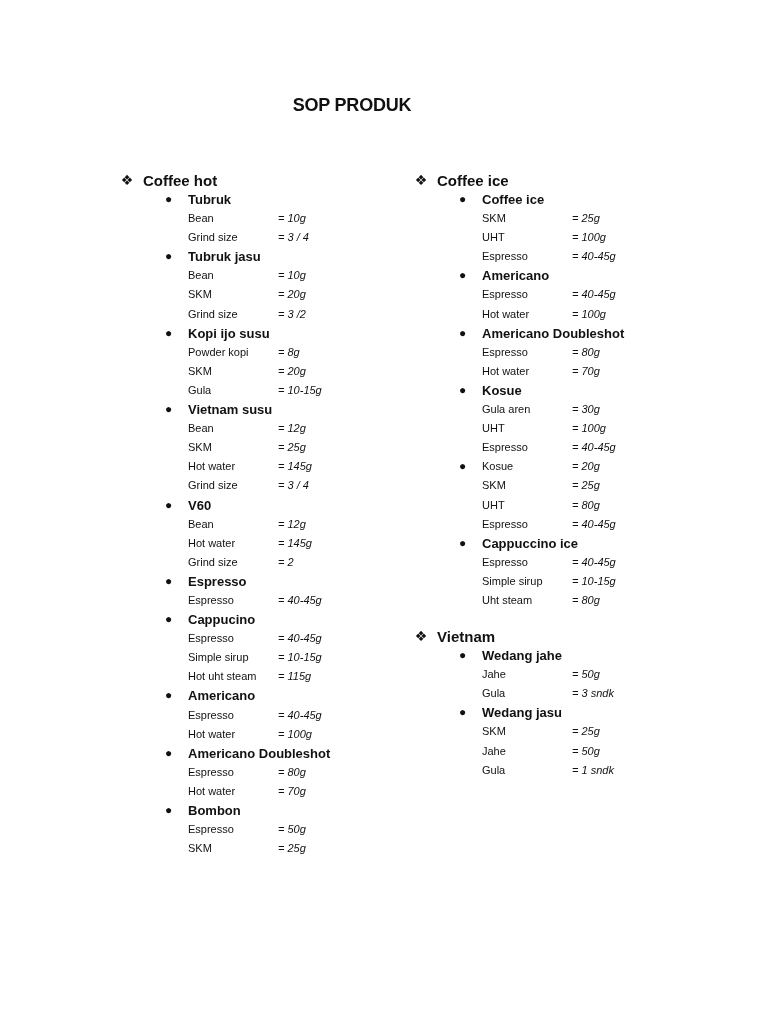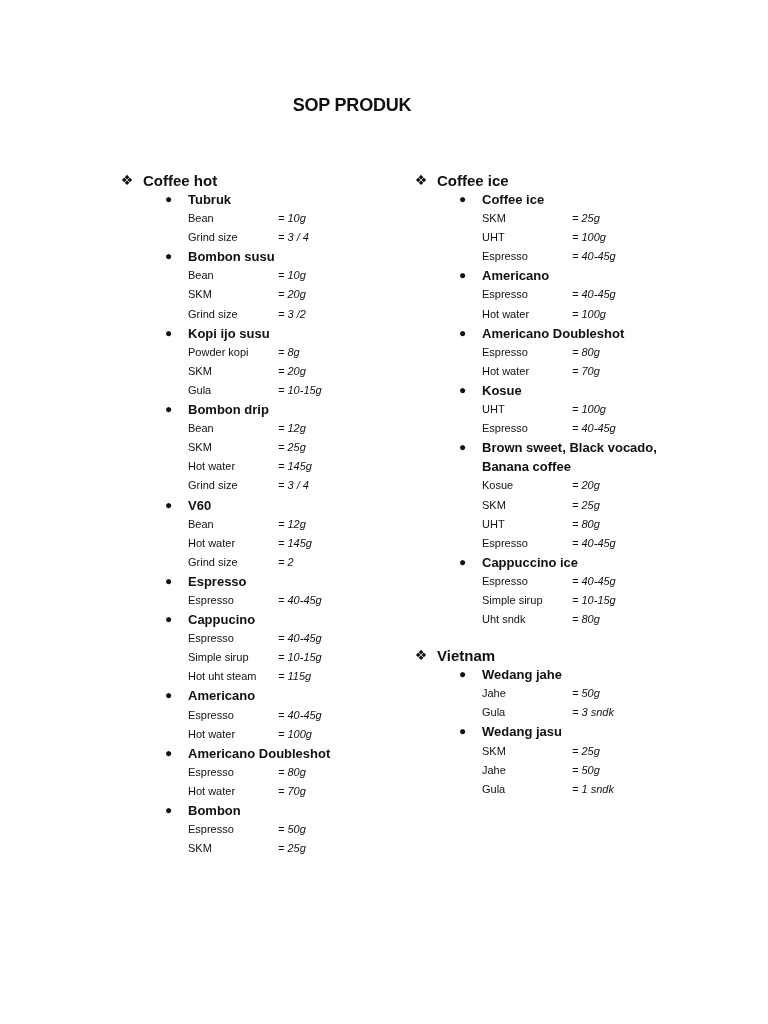--- a/index.html
+++ b/index.html
@@ -94,21 +94,21 @@
           <div class="row">
             <span class="row-label">Bean</span>
             <span class="row-value">= 10g</span>
           </div>
           <div class="row">
             <span class="row-label">Grind size</span>
             <span class="row-value">= 3 / 4</span>
           </div>
         </div>
         <div class="item">
-          <div class="item-name"><span class="bullet">●</span><span>Bombon susu</span></div>
+          <div class="item-name"><span class="bullet">●</span><span>Tubruk jasu</span></div>
           <div class="row">
             <span class="row-label">Bean</span>
             <span class="row-value">= 10g</span>
           </div>
           <div class="row">
             <span class="row-label">SKM</span>
             <span class="row-value">= 20g</span>
           </div>
           <div class="row">
             <span class="row-label">Grind size</span>
@@ -124,21 +124,21 @@
           <div class="row">
             <span class="row-label">SKM</span>
             <span class="row-value">= 20g</span>
           </div>
           <div class="row">
             <span class="row-label">Gula</span>
             <span class="row-value">= 10-15g</span>
           </div>
         </div>
         <div class="item">
-          <div class="item-name"><span class="bullet">●</span><span>Bombon drip</span></div>
+          <div class="item-name"><span class="bullet">●</span><span>Vietnam susu</span></div>
           <div class="row">
             <span class="row-label">Bean</span>
             <span class="row-value">= 12g</span>
           </div>
           <div class="row">
             <span class="row-label">SKM</span>
             <span class="row-value">= 25g</span>
           </div>
           <div class="row">
             <span class="row-label">Hot water</span>
@@ -260,30 +260,34 @@
             <span class="row-value">= 80g</span>
           </div>
           <div class="row">
             <span class="row-label">Hot water</span>
             <span class="row-value">= 70g</span>
           </div>
         </div>
         <div class="item">
           <div class="item-name"><span class="bullet">●</span><span>Kosue</span></div>
           <div class="row">
+            <span class="row-label">Gula aren</span>
+            <span class="row-value">= 30g</span>
+          </div>
+          <div class="row">
             <span class="row-label">UHT</span>
             <span class="row-value">= 100g</span>
           </div>
           <div class="row">
             <span class="row-label">Espresso</span>
             <span class="row-value">= 40-45g</span>
           </div>
         </div>
         <div class="item">
-          <div class="item-name"><span class="bullet">●</span><span>Brown sweet, Black vocado, Banana coffee</span></div>
+          <div class="item-name"><span class="bullet">●</span></div>
           <div class="row">
             <span class="row-label">Kosue</span>
             <span class="row-value">= 20g</span>
           </div>
           <div class="row">
             <span class="row-label">SKM</span>
             <span class="row-value">= 25g</span>
           </div>
           <div class="row">
             <span class="row-label">UHT</span>
@@ -298,21 +302,21 @@
           <div class="item-name"><span class="bullet">●</span><span>Cappuccino ice</span></div>
           <div class="row">
             <span class="row-label">Espresso</span>
             <span class="row-value">= 40-45g</span>
           </div>
           <div class="row">
             <span class="row-label">Simple sirup</span>
             <span class="row-value">= 10-15g</span>
           </div>
           <div class="row">
-            <span class="row-label">Uht sndk</span>
+            <span class="row-label">Uht steam</span>
             <span class="row-value">= 80g</span>
           </div>
         </div>
       </div>
       <div class="section">
         <div class="section-header">
           <span class="section-icon">❖</span>
           <span class="section-title">Vietnam</span>
         </div>
         <div class="item">

